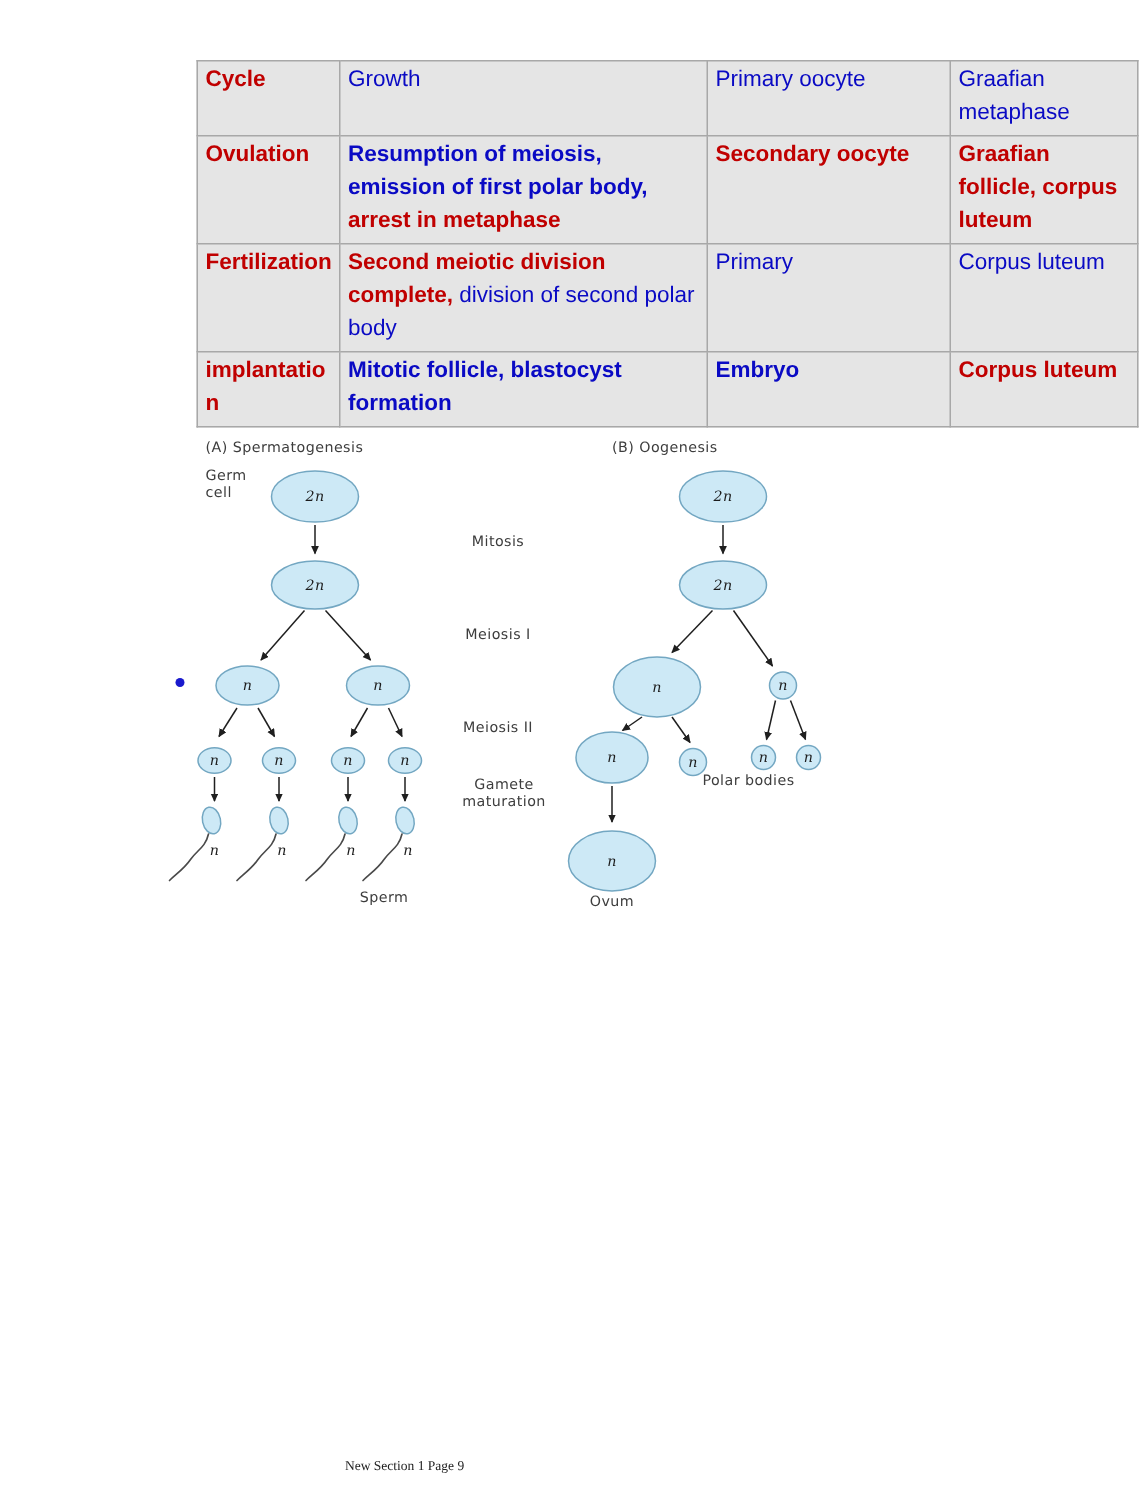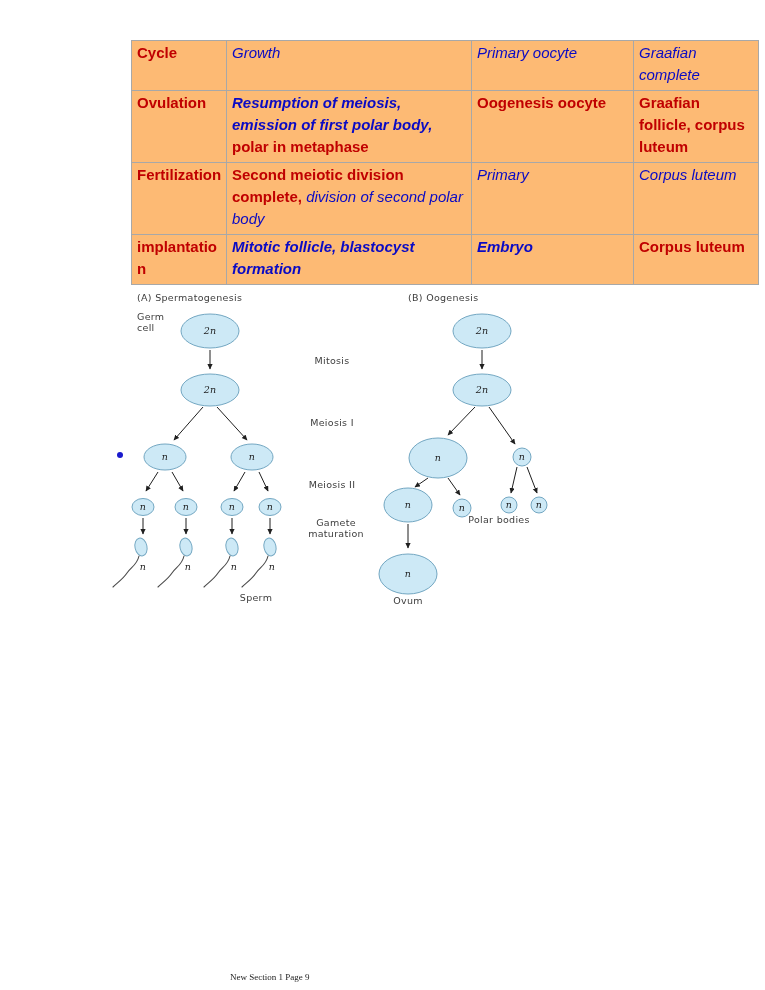--- a/index.html
+++ b/index.html
@@ -6,29 +6,29 @@
   html,body { background:#ffffff; }
   body {
     width:765px; height:990px; position:relative; overflow:hidden;
     font-family:"Liberation Sans", sans-serif;
   }
   .page { position:absolute; inset:0; background:#ffffff; }
 
   
   table.cycle {
     position:absolute; left:131px; top:40px; width:627px;
-    border-collapse:collapse; table-layout:fixed; background:#fdba74;
+    border-collapse:collapse; table-layout:fixed; background:#e5e5e5;
   }
   table.cycle td {
     border:1px solid #a8a8a8; vertical-align:top;
     padding:1px 4px 4px 5px; font-size:15px; line-height:22px;
     overflow-wrap:break-word; word-wrap:break-word;
   }
   .red  { color:var(--red,#c00000);font-weight:bold; }
-  .blue { color:var(--blue,#0a0ac4);font-style:italic; }
+  .blue { color:var(--blue,#0a0ac4); }
   .bold { font-weight:700; }
 
   
   .figure { position:absolute; left:110px; top:286px; }
   svg text { font-family:"DejaVu Sans", sans-serif; fill:#3d3d3d; }
   .figlabel { font-size:9.5px; letter-spacing:.3px; }
   .ploidy {
     font-family:"DejaVu Serif", serif; font-style:italic;
     font-size:9.5px; fill:#1c1c1c; letter-spacing:.2px;
   }
@@ -56,28 +56,28 @@
       <col style="width:95px">
         <col style="width:245px">
         <col style="width:162px">
         <col style="width:125px">
     </colgroup>
     <tbody>
       <tr>
         <td><span class="red bold">Cycle</span></td>
         <td><span class="blue">Growth</span></td>
         <td><span class="blue">Primary oocyte</span></td>
-        <td><span class="blue">Graafian complete</span></td>
+        <td><span class="blue">Graafian metaphase</span></td>
       </tr>
       <tr>
         <td><span class="red bold">Ovulation</span></td>
         <td>
-          <span class="blue bold">Resumption of meiosis, emission of first polar body, </span><span class="red bold">polar in metaphase</span>
+          <span class="blue bold">Resumption of meiosis, emission of first polar body, </span><span class="red bold">arrest in metaphase</span>
         </td>
-        <td><span class="red bold">Oogenesis oocyte</span></td>
+        <td><span class="red bold">Secondary oocyte</span></td>
         <td><span class="red bold">Graafian follicle, corpus luteum</span></td>
       </tr>
       <tr>
         <td><span class="red bold">Fertilization</span></td>
         <td>
           <span class="red">Second meiotic division complete, </span><span class="blue">division of second polar body</span>
         </td>
         <td><span class="blue">Primary</span></td>
         <td><span class="blue">Corpus luteum</span></td>
       </tr>

